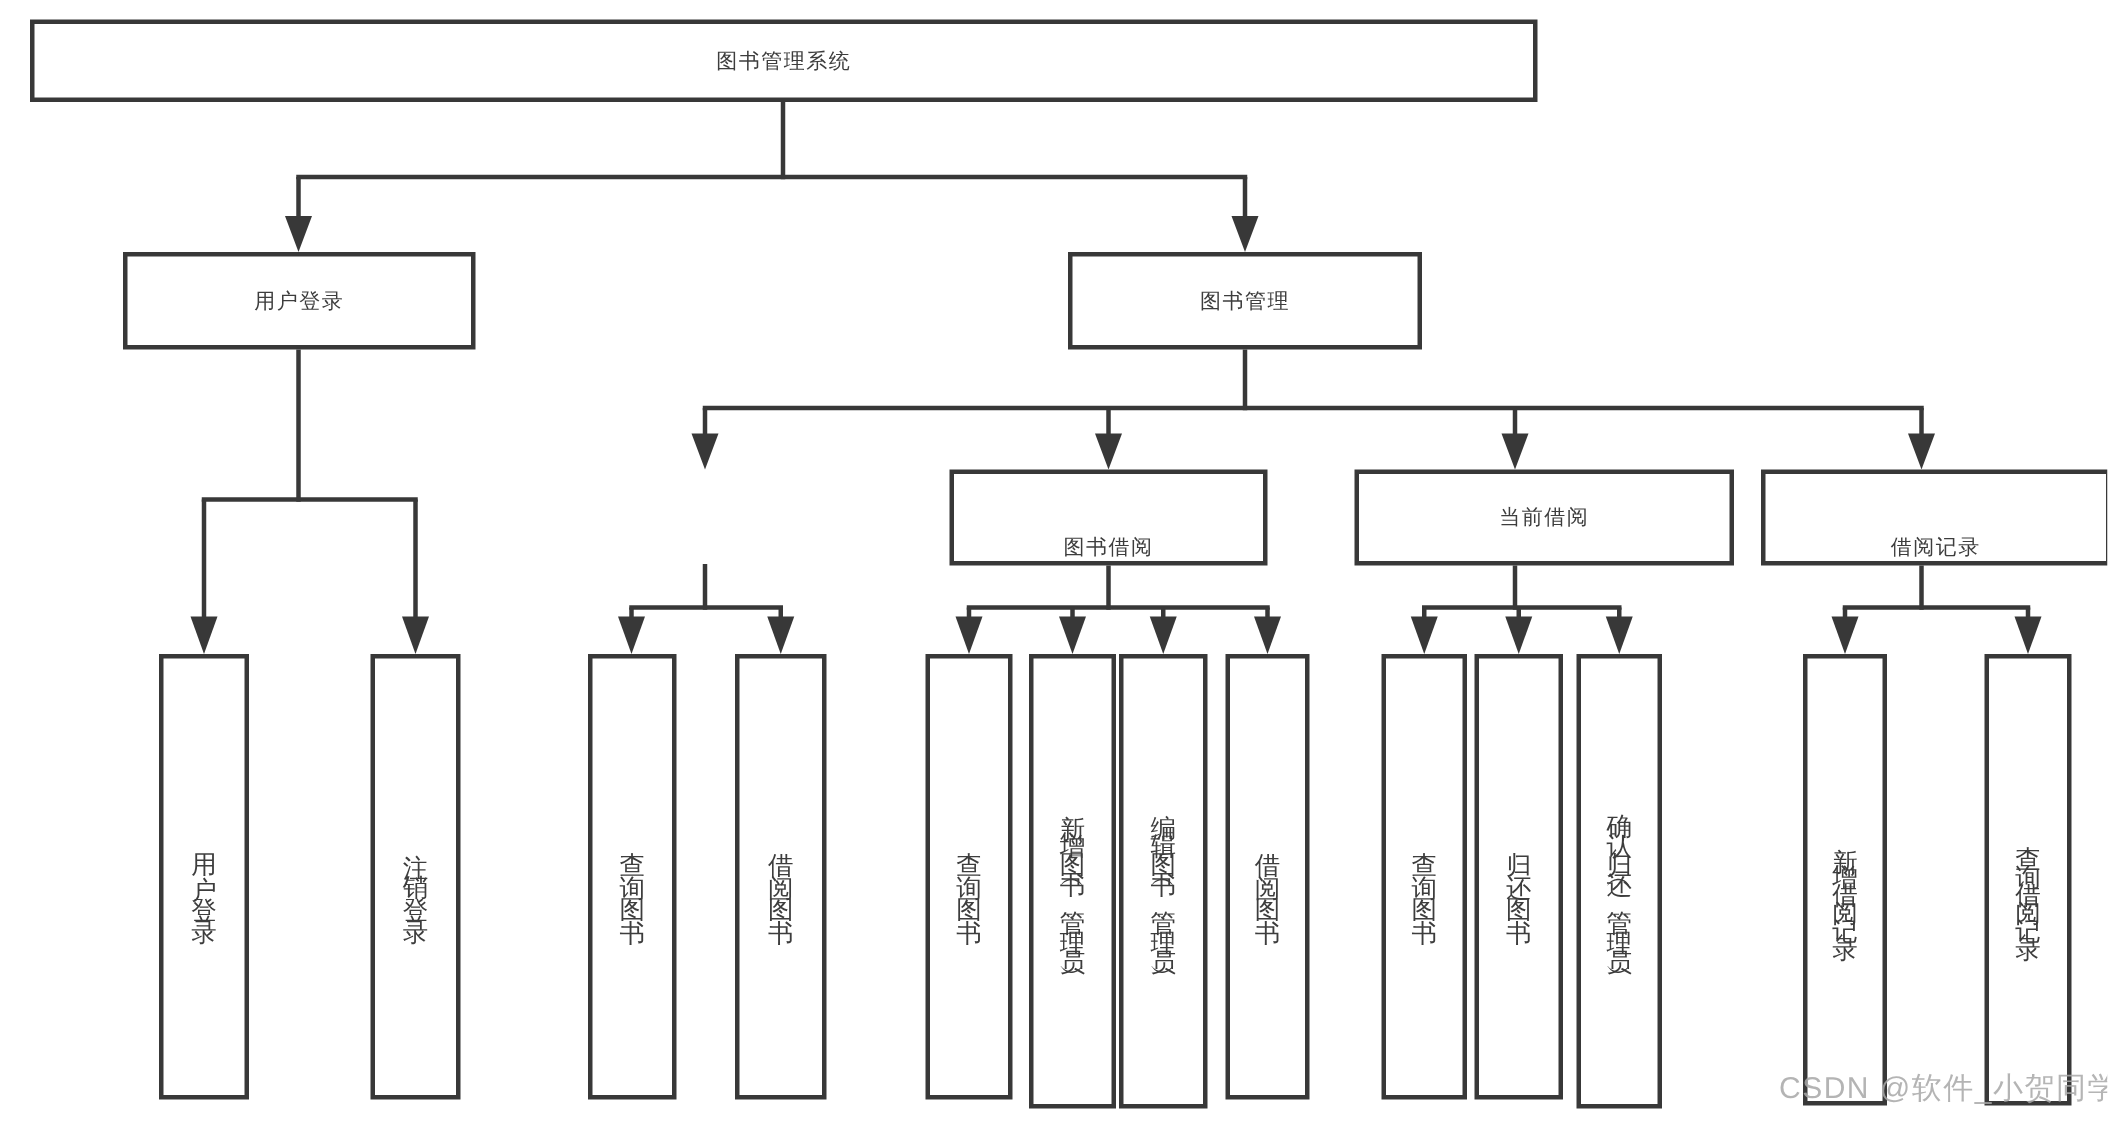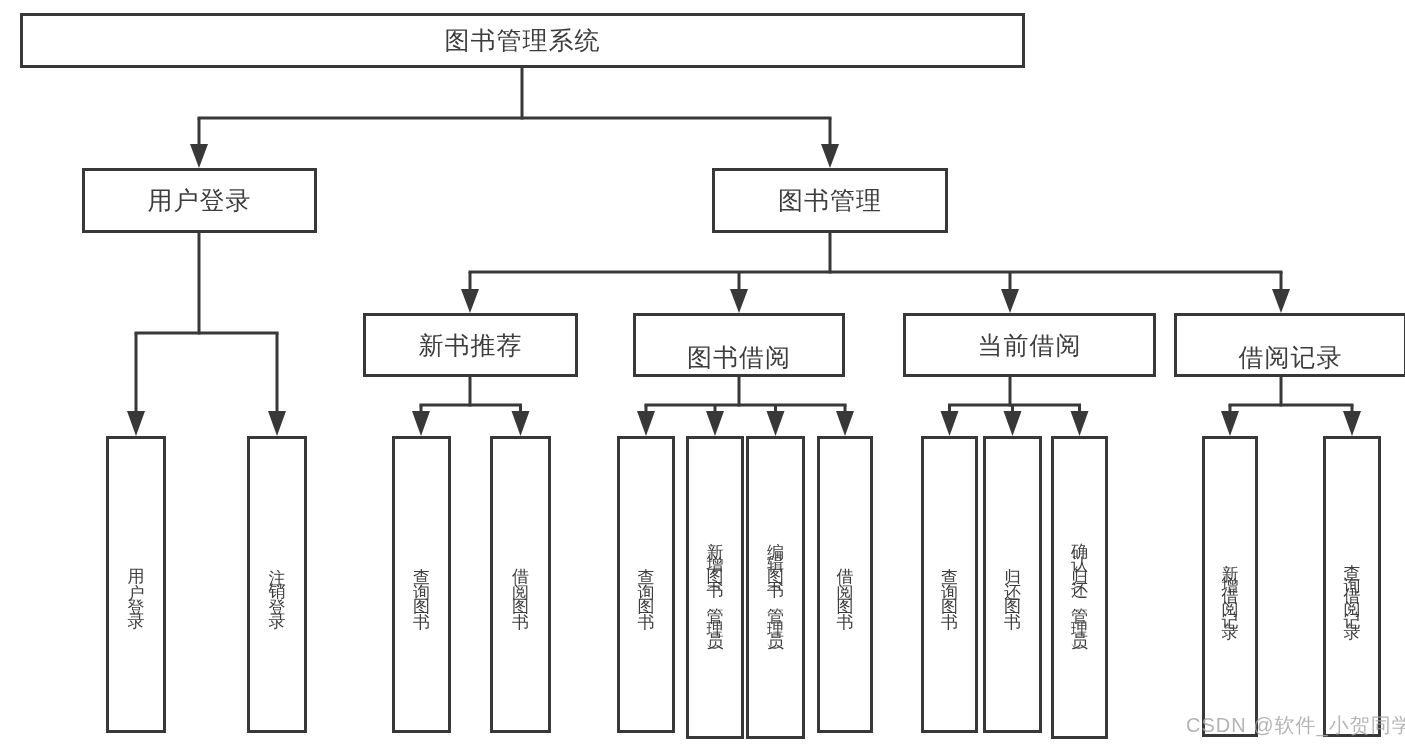--- a/index.html
+++ b/index.html
@@ -31,21 +31,21 @@
     position: absolute;
     border: 3px solid var(--line);
     background: #fff;
     display: flex;
     align-items: center;
     justify-content: center;
     color: var(--text);
   }
 
   .node.h {
-    font-size: 25px;
+    font-size: 14px;
     letter-spacing: 1px;
     white-space: nowrap;
   }
 
   .vtext {
     writing-mode: vertical-rl;
     text-orientation: mixed;
     font-size: 17px;
     line-height: 1;
     white-space: nowrap;
@@ -138,23 +138,20 @@
     <span>图书管理系统</span>
   </div>
 
   <div class="node h" style="left:82px; top:168px; width:235px; height:65px;">
     <span>用户登录</span>
   </div>
   <div class="node h" style="left:712px; top:168px; width:236px; height:65px;justify-content:center;">
     <span>图书管理</span>
   </div>
 
-  <div class="node h" style="left:363px; top:313px; width:215px; height:64px;">
-    <span>新书推荐</span>
-  </div>
   <div class="node h" style="left:633px; top:313px; width:212px; height:64px;align-items:flex-end;">
     <span>图书借阅</span>
   </div>
   <div class="node h" style="left:903px; top:313px; width:253px; height:64px;">
     <span>当前借阅</span>
   </div>
   <div class="node h" style="left:1174px; top:313px; width:233px; height:64px;align-items:flex-end;">
     <span>借阅记录</span>
   </div>
 

